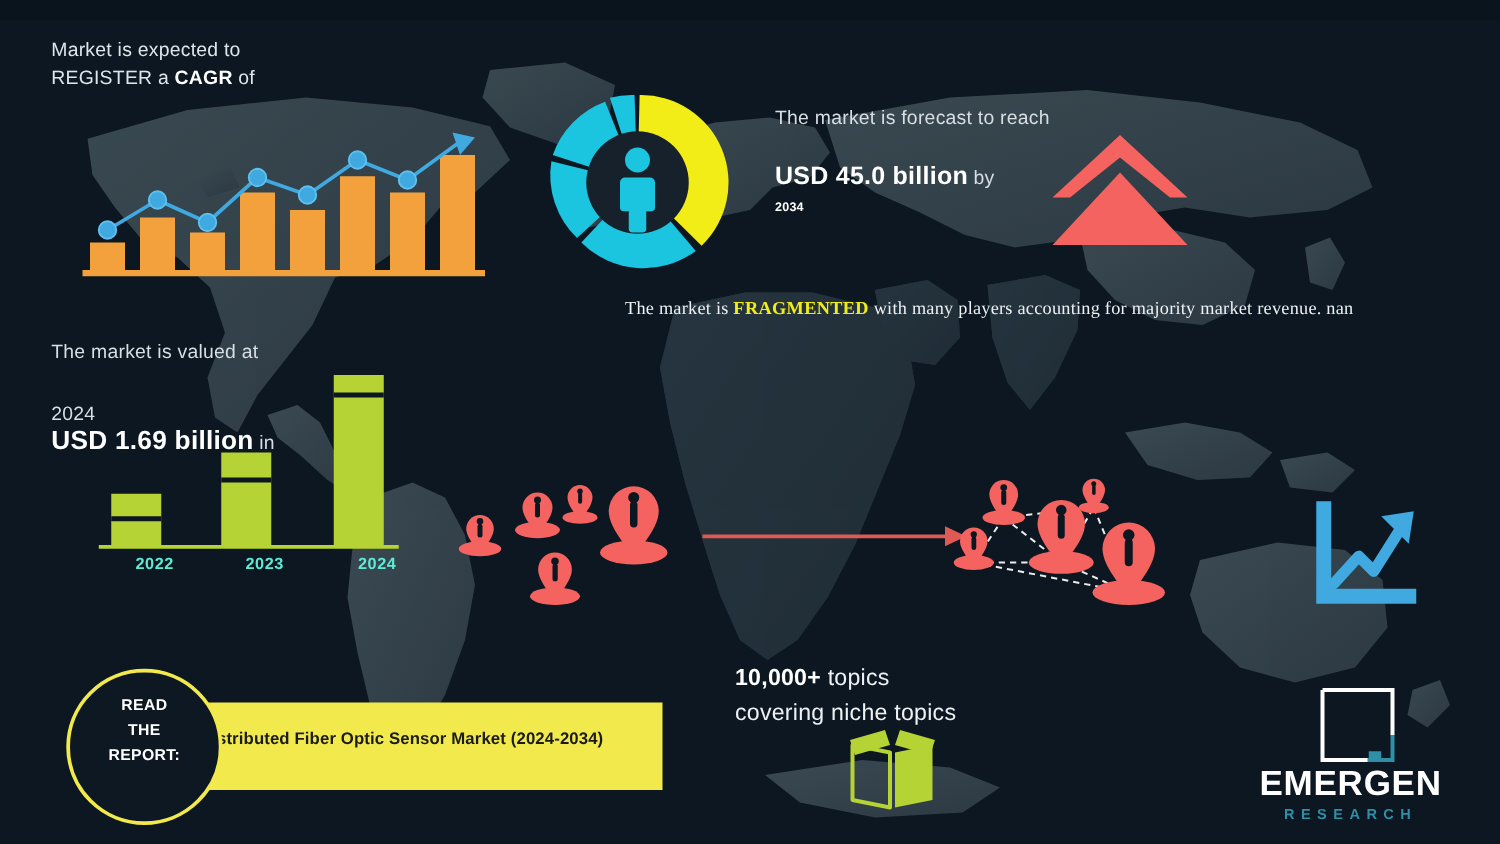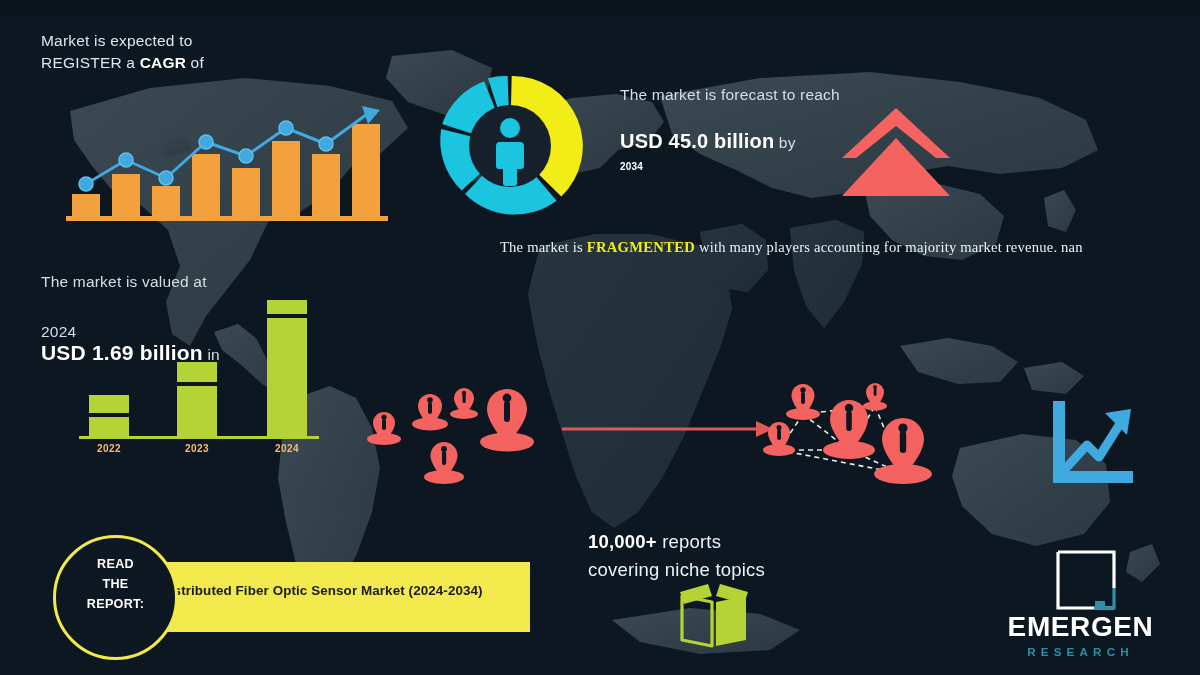--- a/index.html
+++ b/index.html
@@ -79,22 +79,22 @@
   }
   #valBig .sfx { font-size:15.5px; font-weight:400; color:#d7dee4; }
   #valYear {
     left:41px; top:305px;
     font-size:15.5px; line-height:22px; color:#d7dee4;
   }
 
   
   #greenChart { position:absolute; left:75px; top:275px; width:250px; height:170px; }
   .yrLabel {
-    position:absolute; font-size:10px; color:#fdba74; font-weight:700;
-    letter-spacing:.4px; text-align:center;
+    position:absolute; font-size:13px; color:#5eead4; font-weight:700;
+    letter-spacing:.4px; text-align:right;
   }
 
   
   #pinsLeft  { position:absolute; left:360px; top:368px; width:175px; height:105px; }
   #arrowMid  { position:absolute; left:560px; top:400px; width:215px; height:26px; }
   #pinsRight { position:absolute; left:755px; top:362px; width:195px; height:115px; }
 
   
   #growthIcon { position:absolute; left:1047px; top:383px; width:88px; height:90px; }
 
@@ -395,21 +395,21 @@
   <div id="reportBar"></div>
   <div id="reportBarLabel">Distributed Fiber Optic Sensor Market (2024-2034)</div>
   <div id="reportCircle"></div>
   <div id="reportCircleLabel">
     <span>READ</span><br>
     <span>THE</span><br>
     <span>REPORT:</span>
   </div>
 
   <div class="txt" id="reportsCount">
-    <span class="bold">10,000+</span><span> reports</span><br>
+    <span class="bold">10,000+</span><span> topics</span><br>
     <span>covering niche topics</span>
   </div>
   <div id="bookIcon">
     <svg viewBox="0 0 72 66" aria-hidden="true">
       <polygon points="2,10 30,2 34,14 6,22" fill="#b5d334"></polygon>
       <polygon points="70,10 42,2 38,14 66,22" fill="#b5d334"></polygon>
       <path d="M4,14 L34,20 L34,64 L4,58 Z" fill="none" stroke="#b5d334" stroke-width="3.2" stroke-linejoin="round"></path>
       <path d="M68,14 L38,20 L38,64 L68,58 Z" fill="#b5d334"></path>
     </svg>
   </div>

